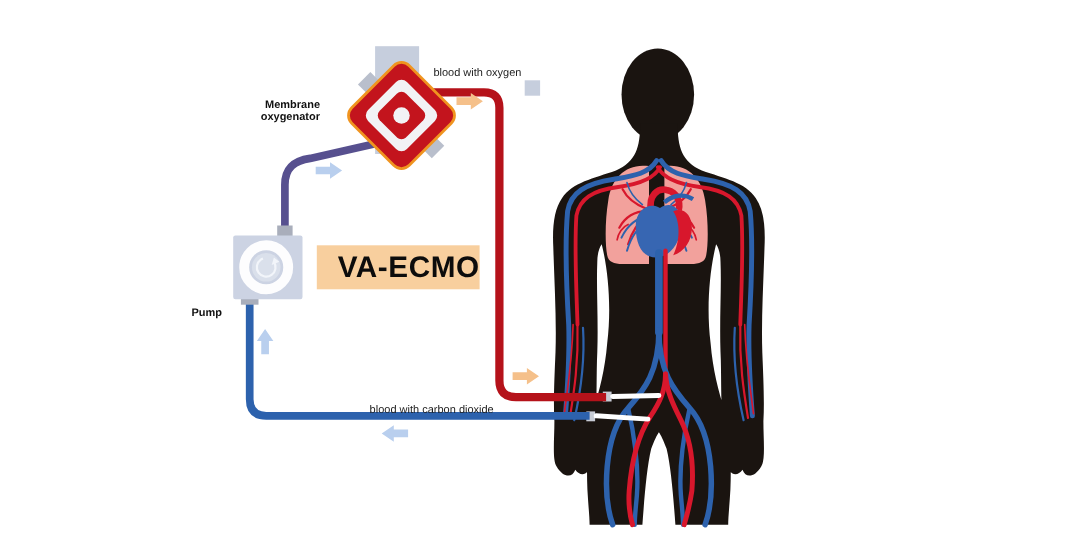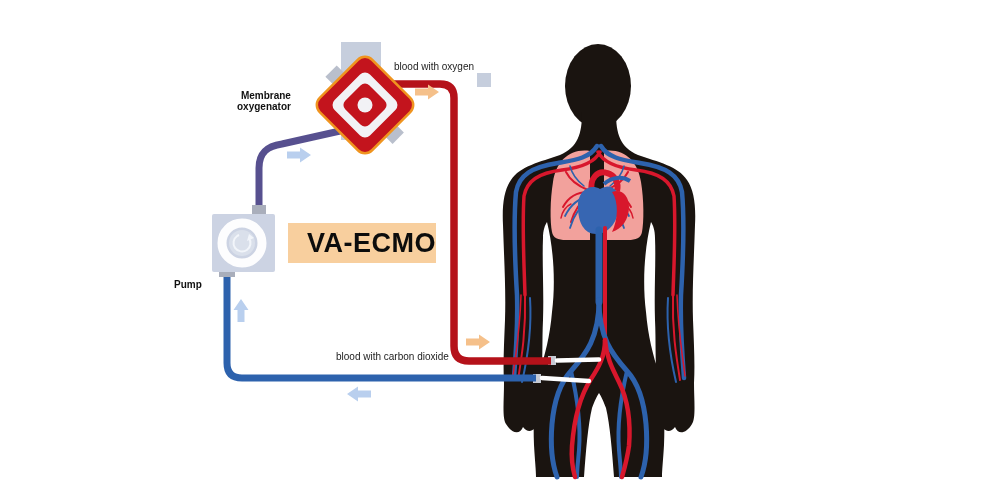--- a/index.html
+++ b/index.html
@@ -173,17 +173,17 @@
   </g>
 </svg>
 
   <div class="lbl bold prelines" style="left:237px;top:91px;text-align:right;">Membrane
 oxygenator</div>
 
   <div class="lbl bold" style="left:174px;top:237px;margin-top:43px;">Pump</div>
 
   <div class="lbl" style="left:394px;top:62px;">blood with oxygen</div>
 
-  <div class="lbl" style="left:298px;top:352px;padding-left:38px;">blood with carbon dioxide</div>
+  <div class="lbl" style="left:298px;top:368px;padding-left:38px;">blood with carbon dioxide</div>
 
   <div class="badge">VA-ECMO</div>
 
 </div>
 
 </body></html>

